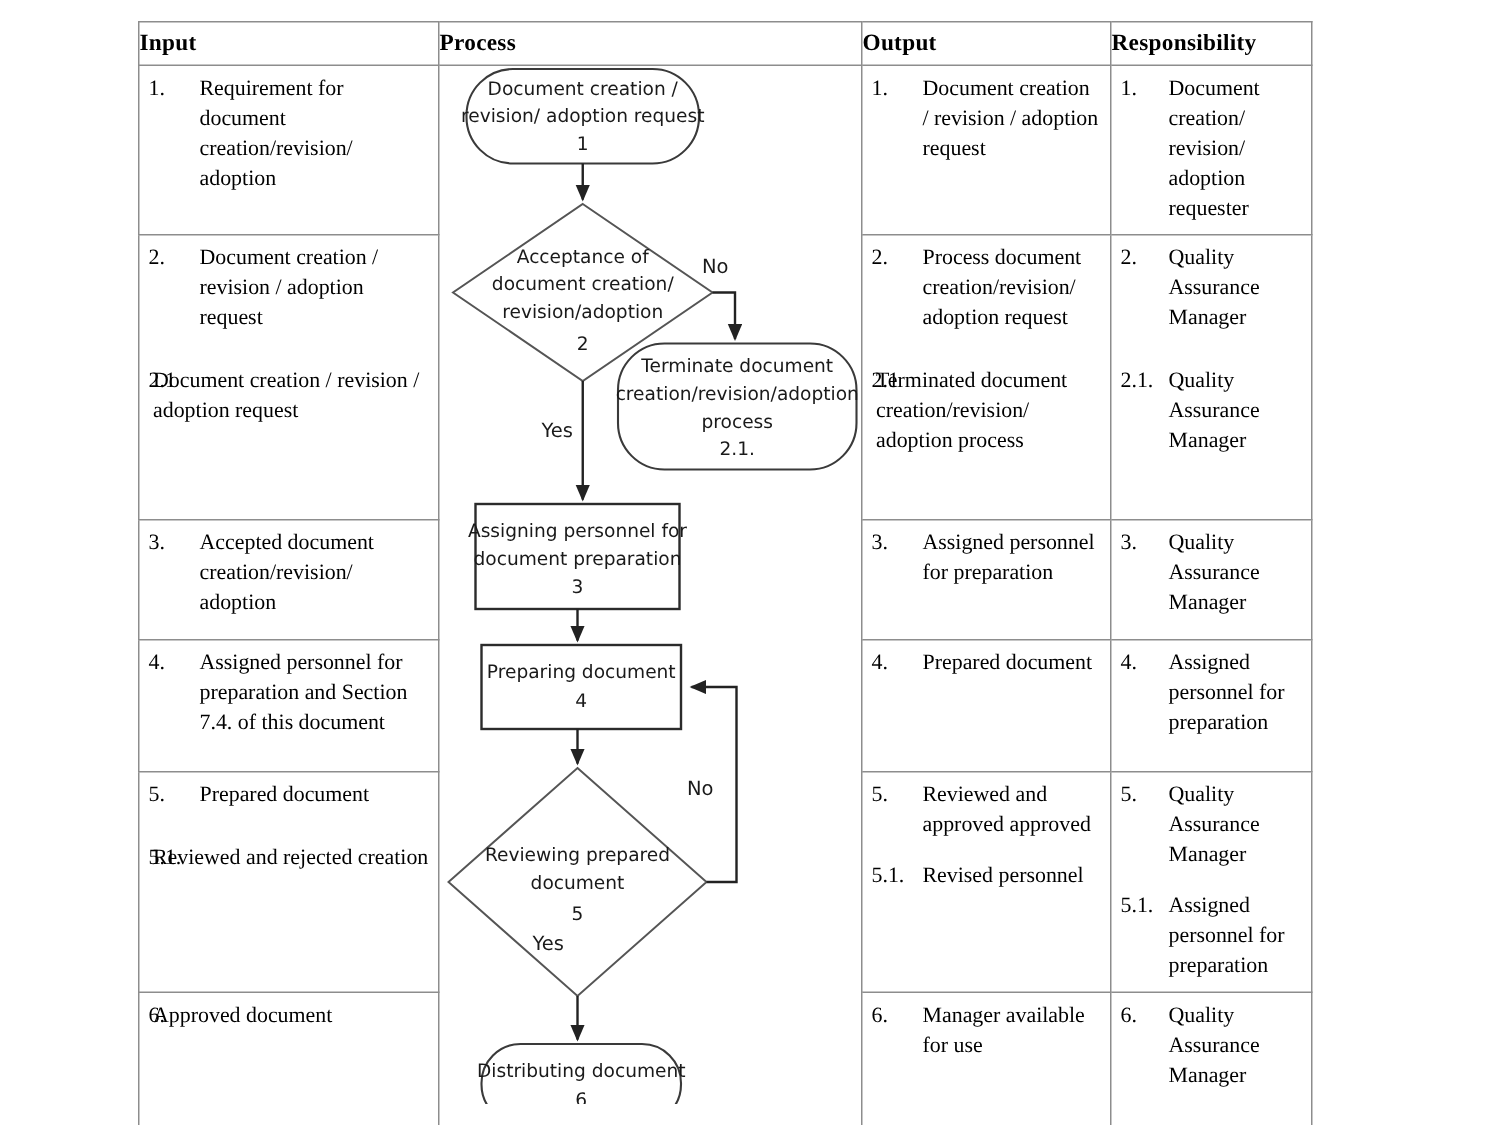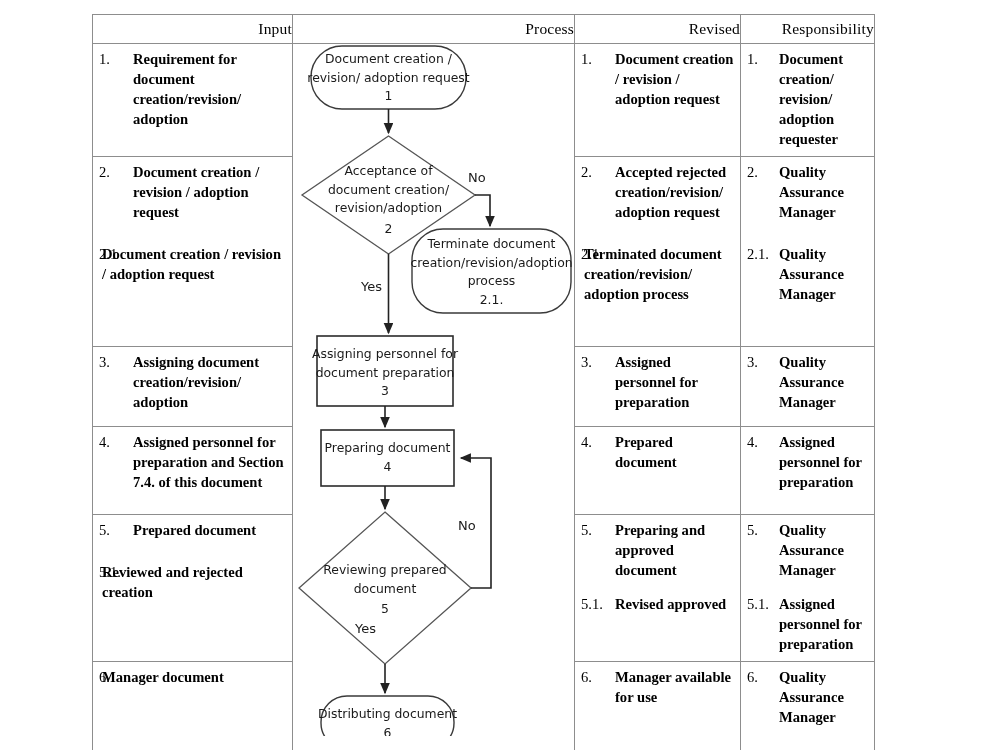--- a/index.html
+++ b/index.html
@@ -33,23 +33,23 @@
     table-layout: fixed;
   }
   #proc-table td, #proc-table th {
     border: 1px solid #8d8d8d;
     vertical-align: top;
     padding: 0;
     background: #ffffff;
   }
   #proc-table thead th {
     height: 28px;
-    text-align: right;
+    text-align: left;
     vertical-align: middle;
-    font-weight: normal;
+    font-weight: bold;
     font-size: 15.5px;
     letter-spacing: .2px;
   }
 
   .col-input   { width: 200px; }
   .col-process { width: 282px; }
   .col-output  { width: 166px; }
   .col-resp    { width: 134px; }
 
   
@@ -61,21 +61,20 @@
     font-size: 14.6px;
     line-height: 1.37;
     margin-bottom: 2px;
   }
   .li .num {
     flex: 0 0 auto;
     white-space: pre;
   }
   .li .txt {
     flex: 1 1 auto;
-    font-weight: bold;
   }
   .li.spaced { margin-top: 22px; }
   .li.spaced-sm { margin-top: 14px; }
 
   
   .col-input .num   { width: 34px; }
   .col-output .num  { width: 34px; }
   .col-resp .num    { width: 32px; }
   .num.wide { width: 0 !important; padding-right: 3px; }
 
@@ -122,21 +121,21 @@
     <colgroup>
       <col class="col-input">
         <col class="col-process">
         <col class="col-output">
         <col class="col-resp">
     </colgroup>
     <thead>
       <tr>
         <th class="col-input">Input</th>
         <th class="col-process">Process</th>
-        <th class="col-output">Revised</th>
+        <th class="col-output">Output</th>
         <th class="col-resp">Responsibility</th>
       </tr>
     </thead>
     <tbody id="tbody">
 
     <tr style="height: 100px;">
           <td class="col-input">
             <div class="cell">
               <div class="li">
                 <span class="num">1.</span>
@@ -172,21 +171,21 @@
               <div class="li spaced">
                 <span class="num wide">2.1</span>
                 <span class="txt">Document creation / revision / adoption request</span>
               </div>
             </div>
           </td>
           <td class="col-output">
             <div class="cell">
               <div class="li">
                 <span class="num">2.</span>
-                <span class="txt">Accepted rejected creation/revision/ adoption request</span>
+                <span class="txt">Process document creation/revision/ adoption request</span>
               </div>
               <div class="li spaced">
                 <span class="num wide">2.1</span>
                 <span class="txt">Terminated document creation/revision/ adoption process</span>
               </div>
             </div>
           </td>
           <td class="col-resp">
             <div class="cell">
               <div class="li">
@@ -198,21 +197,21 @@
                 <span class="txt">Quality Assurance Manager</span>
               </div>
             </div>
           </td>
         </tr>
         <tr style="height: 80px;">
           <td class="col-input">
             <div class="cell">
               <div class="li">
                 <span class="num">3.</span>
-                <span class="txt">Assigning document creation/revision/ adoption</span>
+                <span class="txt">Accepted document creation/revision/ adoption</span>
               </div>
             </div>
           </td>
           <td class="col-output">
             <div class="cell">
               <div class="li">
                 <span class="num">3.</span>
                 <span class="txt">Assigned personnel for preparation</span>
               </div>
             </div>
@@ -262,25 +261,25 @@
               <div class="li spaced">
                 <span class="num wide">5.1.</span>
                 <span class="txt">Reviewed and rejected creation</span>
               </div>
             </div>
           </td>
           <td class="col-output">
             <div class="cell">
               <div class="li">
                 <span class="num">5.</span>
-                <span class="txt">Preparing and approved document</span>
+                <span class="txt">Reviewed and approved approved</span>
               </div>
               <div class="li spaced-sm">
                 <span class="num">5.1.</span>
-                <span class="txt">Revised approved</span>
+                <span class="txt">Revised personnel</span>
               </div>
             </div>
           </td>
           <td class="col-resp">
             <div class="cell">
               <div class="li">
                 <span class="num">5.</span>
                 <span class="txt">Quality Assurance Manager</span>
               </div>
               <div class="li spaced-sm">
@@ -288,21 +287,21 @@
                 <span class="txt">Assigned personnel for preparation</span>
               </div>
             </div>
           </td>
         </tr>
         <tr style="height: 100px;">
           <td class="col-input">
             <div class="cell">
               <div class="li">
                 <span class="num wide">6.</span>
-                <span class="txt">Manager document</span>
+                <span class="txt">Approved document</span>
               </div>
             </div>
           </td>
           <td class="col-output">
             <div class="cell">
               <div class="li">
                 <span class="num">6.</span>
                 <span class="txt">Manager available for use</span>
               </div>
             </div>

